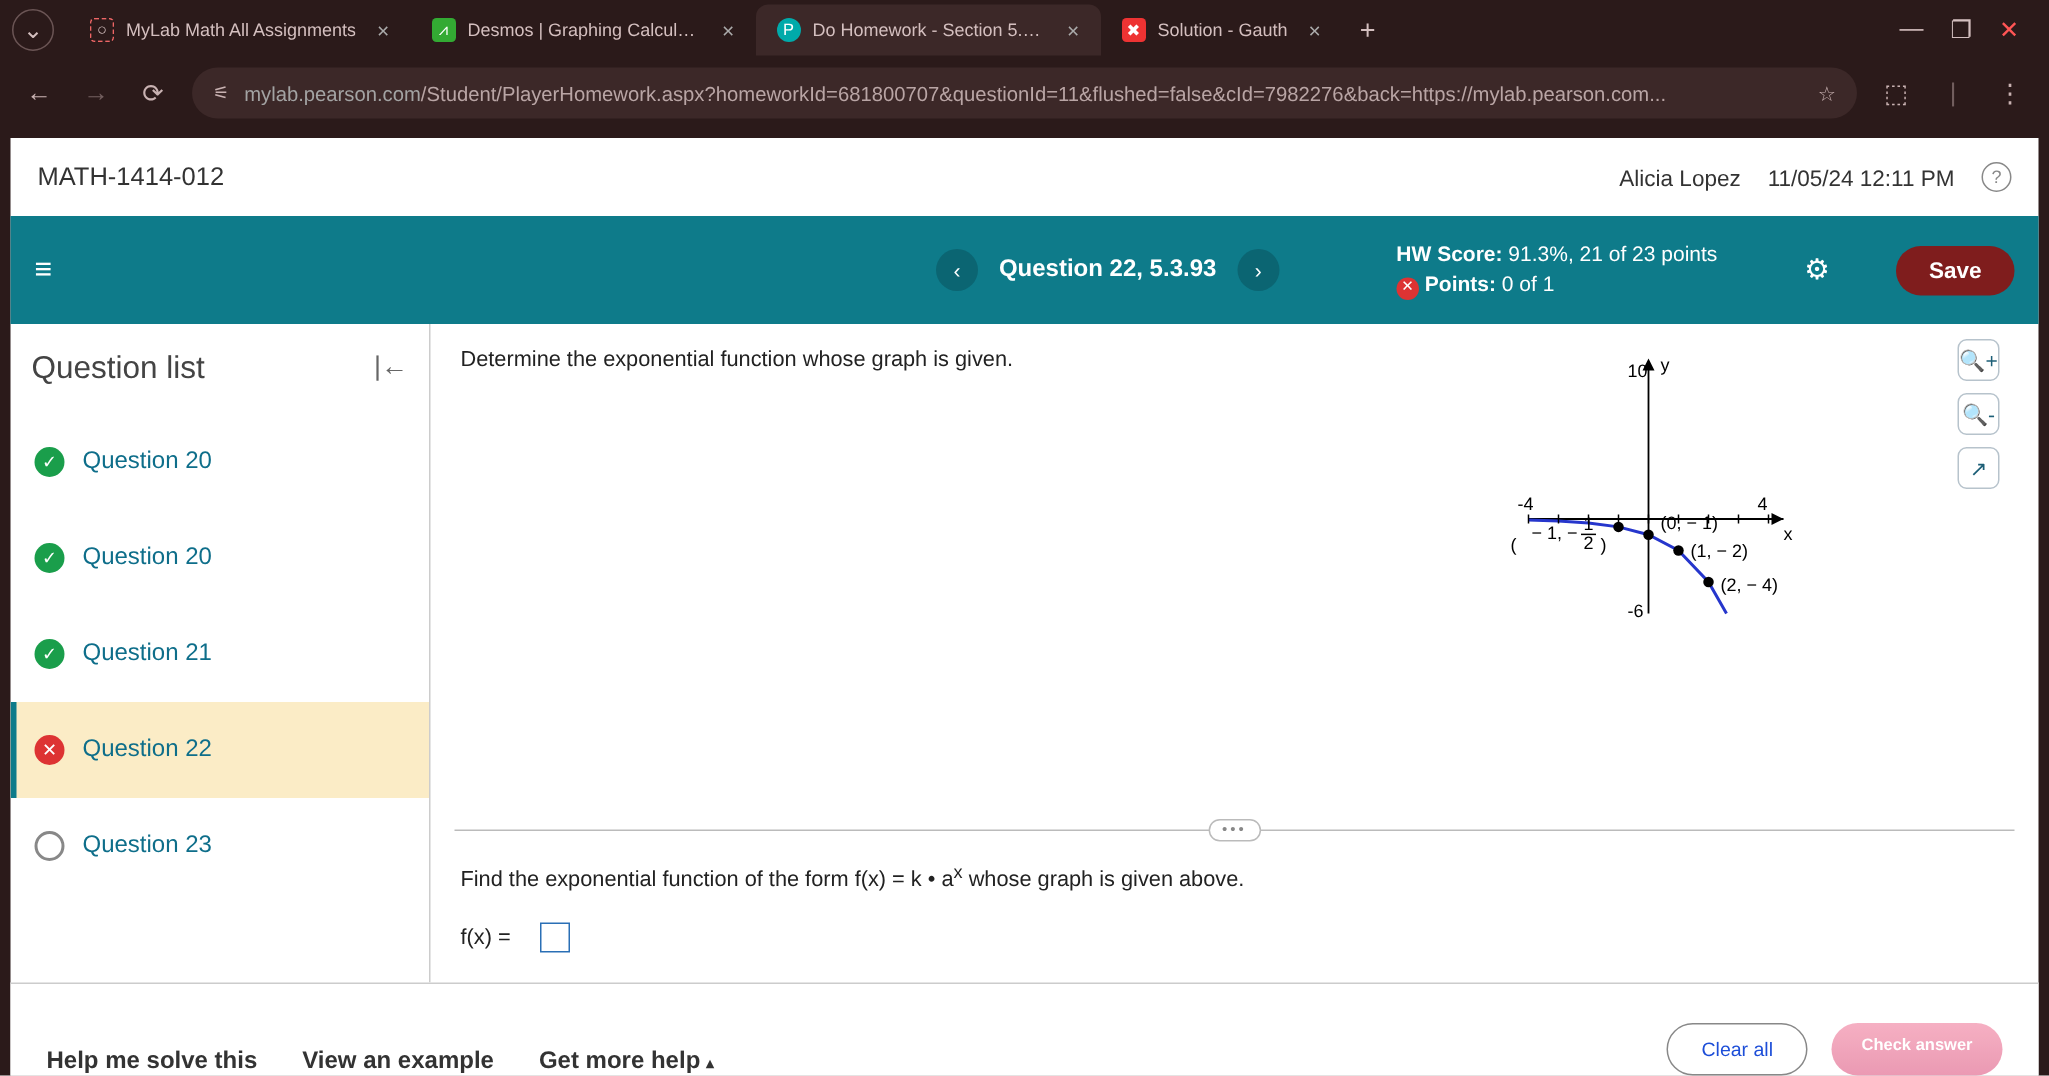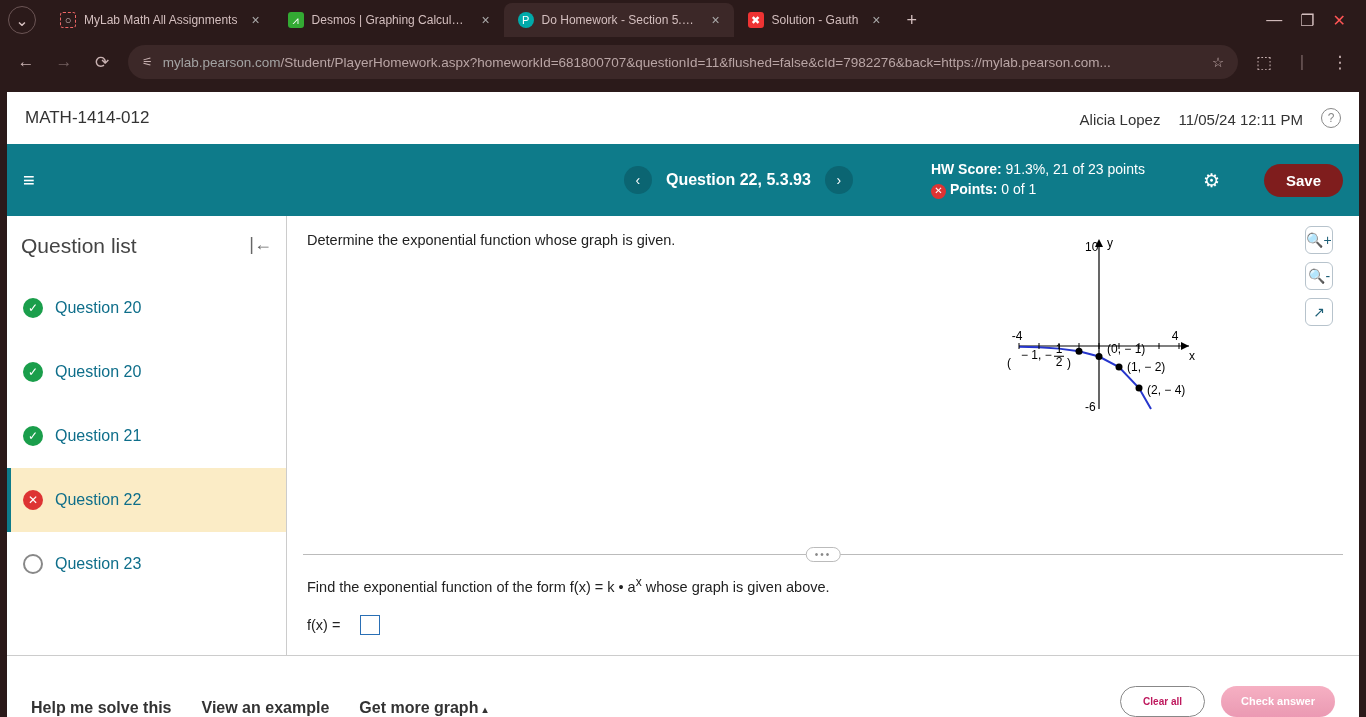--- a/index.html
+++ b/index.html
@@ -56,21 +56,21 @@
 .tool-b{width:28px;height:28px;border:1px solid #b7c3cc;border-radius:6px;display:flex;align-items:center;justify-content:center;font-size:14px;color:#1d5f77;background:#fff}
 .divider{border-top:1px solid #bbb;margin:0 16px;position:relative}
 .divider .handle{position:absolute;left:50%;top:-8px;transform:translateX(-50%);background:#fff;border:1px solid #bbb;border-radius:8px;padding:1px 8px;font-size:10px;color:#888;letter-spacing:2px}
 .q-bottom{padding:20px;font-size:14.5px;color:#222}
 .ans-row{margin-top:20px;display:flex;align-items:center;gap:20px}
 .ans-box{width:20px;height:20px;border:1.5px solid #2a6fb5}
 .footer{height:62px;border-top:1px solid #ccc;display:flex;align-items:flex-end;padding:0 24px;gap:30px;font-size:16px;font-weight:700;color:#333;background:#fff}
 .footer .link{cursor:pointer}
 .footer .caret{font-size:10px;margin-left:4px}
 .footer-right{margin-left:auto;display:flex;gap:16px}
-.btn-outline{border:1.5px solid #888;border-radius:20px;padding:9px 22px;font-size:10px;font-weight:700;color:#be185d;background:#fff}
+.btn-outline{border:1.5px solid #888;border-radius:20px;padding:9px 22px;font-size:13px;font-weight:400;color:#1d4ed8;background:#fff}
 .btn-check{border-radius:20px;padding:9px 20px;font-size:11px;font-weight:700;color:#fff;background:linear-gradient(#f5a8bd,#e98fab);opacity:.9}
 svg text{font-family:Arial;font-size:12px}
 </style>
 </head>
 <body>
 
 <div class="browser-chrome">
   <div class="tab-strip">
     <div class="dropdown-caret">⌄</div>
     <div class="tab">
@@ -227,19 +227,19 @@
           <span>f(x) =</span>
           <span class="ans-box"></span>
         </div>
       </div>
     </div>
   </div>
 
   <div class="footer">
     <span class="link">Help me solve this</span>
     <span class="link">View an example</span>
-    <span class="link"><span>Get more graph</span><span class="caret">▴</span></span>
+    <span class="link"><span>Get more help</span><span class="caret">▴</span></span>
     <div class="footer-right">
       <span class="btn-outline">Clear all</span>
       <span class="btn-check">Check answer</span>
     </div>
   </div>
 </div>
 
 </body></html>

